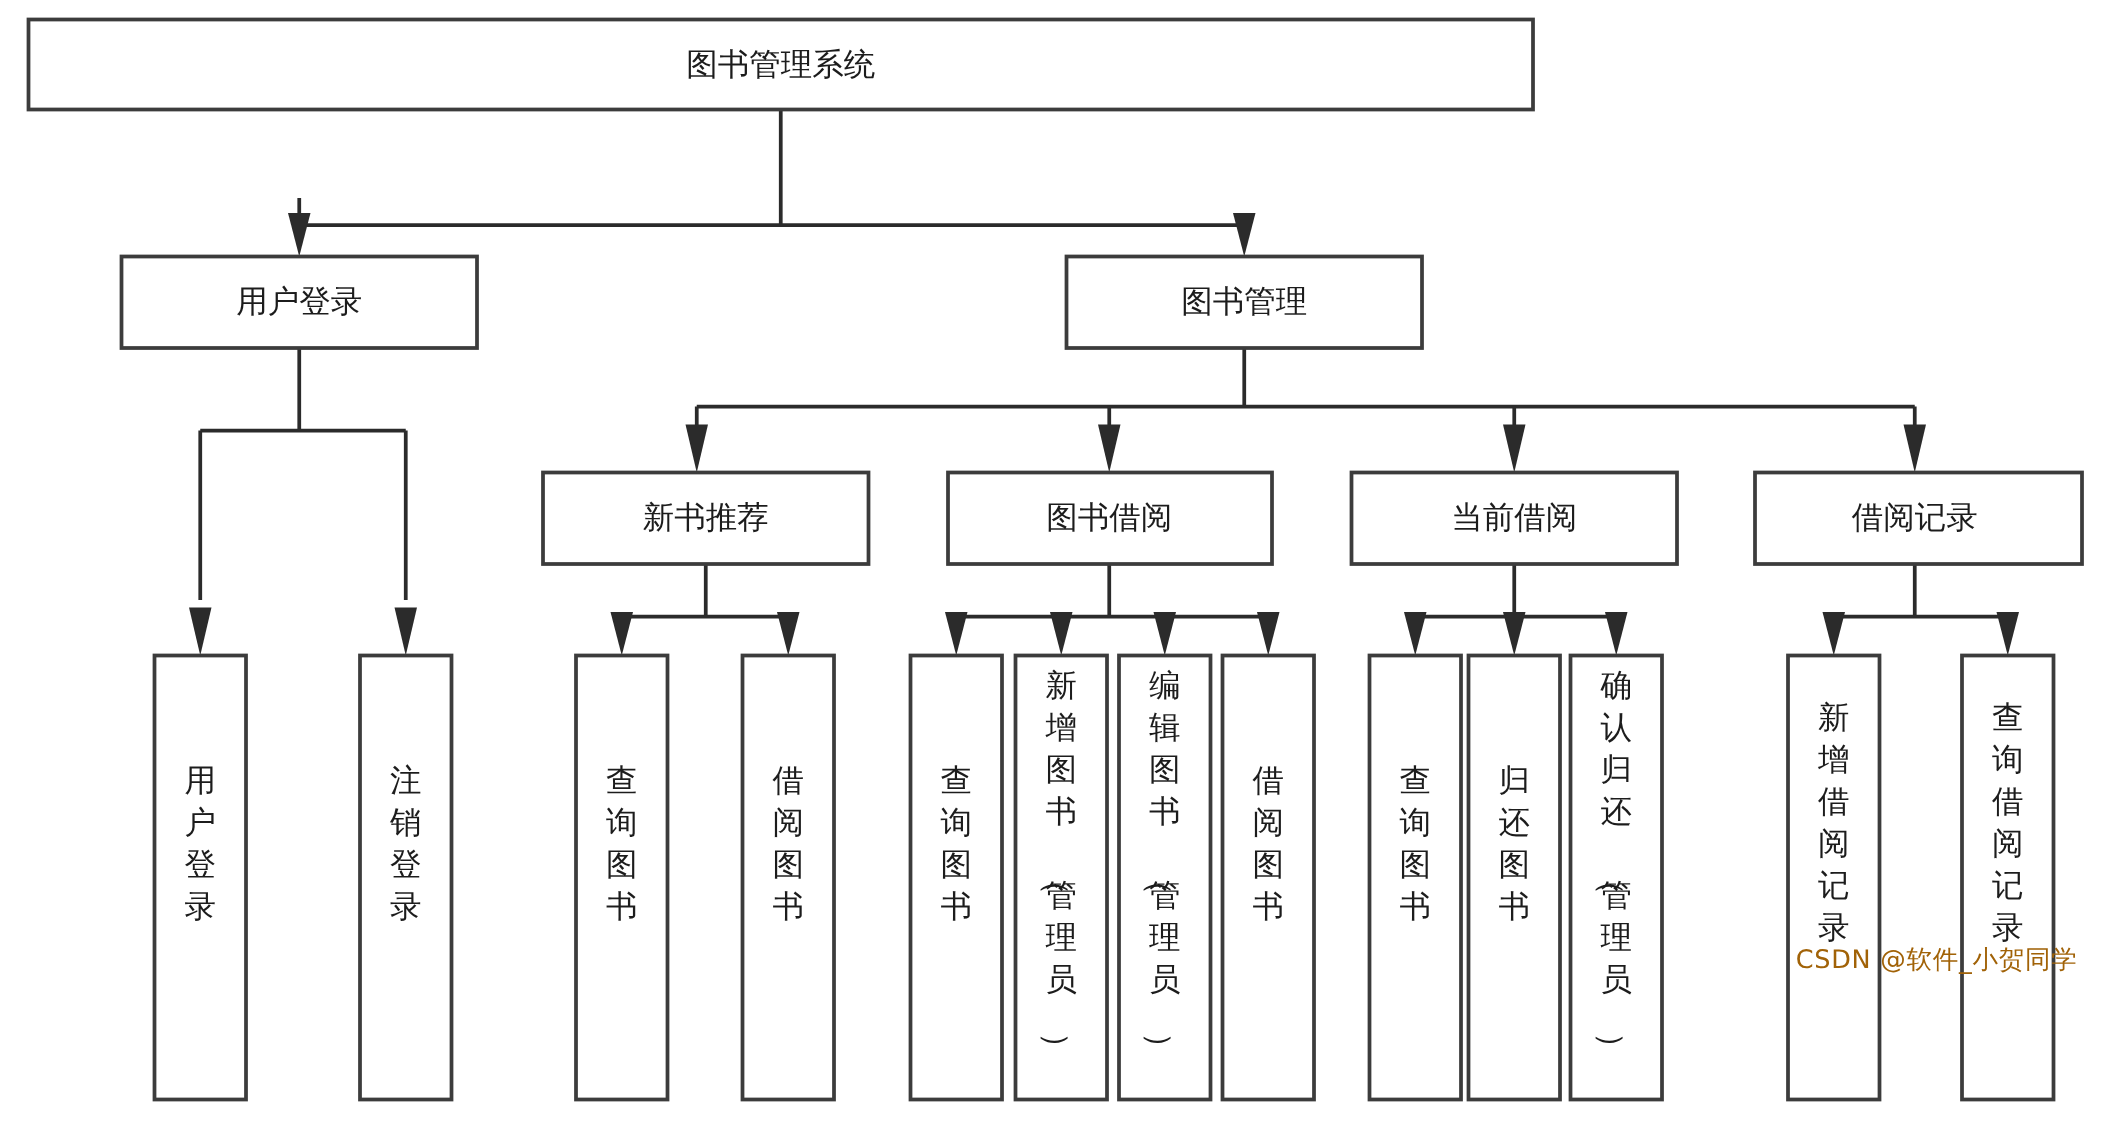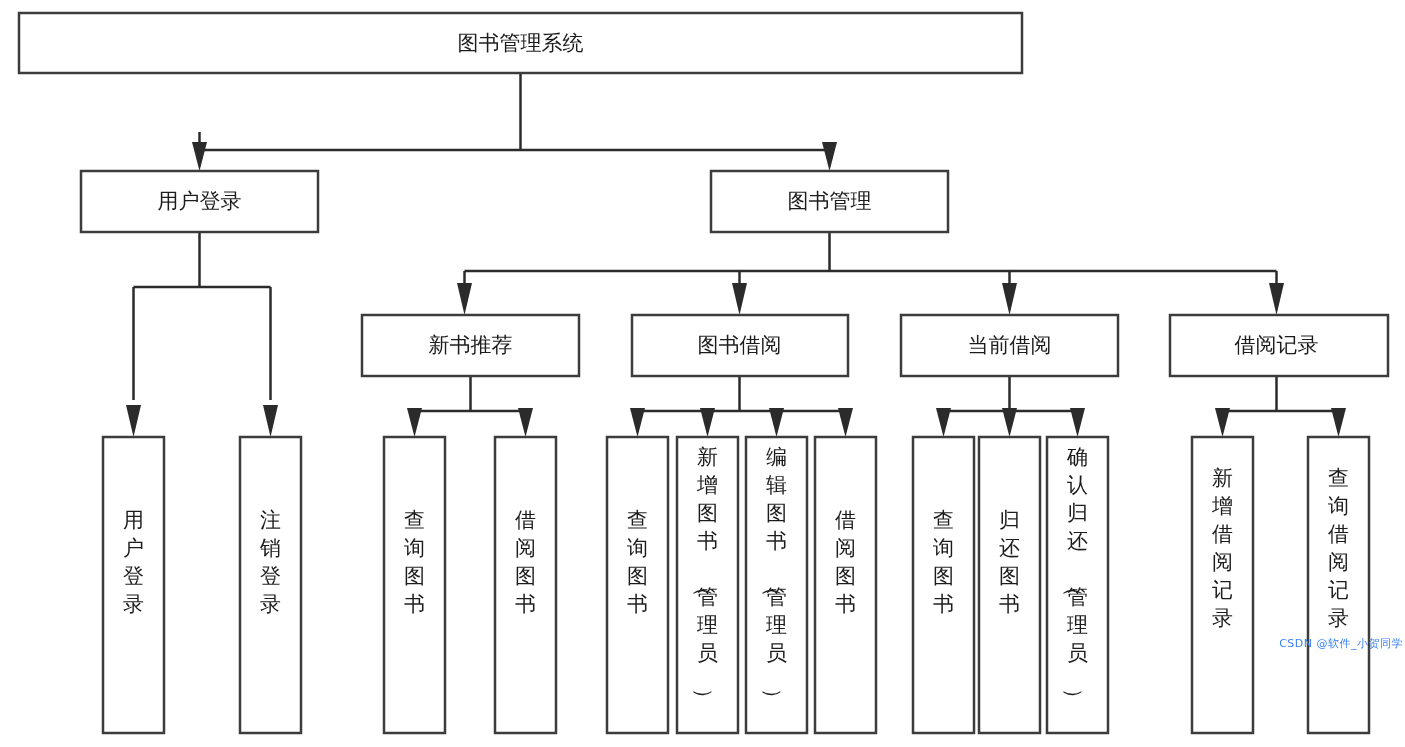--- a/index.html
+++ b/index.html
@@ -48,25 +48,25 @@
     stroke: #2b2b2b;
     stroke-width: 2.5;
     fill: none;
   }
   .arrow-head {
     fill: #2b2b2b;
     stroke: none;
   }
   .watermark-text {
     position: absolute;
-    right: 2px;
+    right: 20px;
     bottom: 4px;
     font-family: "DejaVu Sans", "Liberation Sans", sans-serif;
-    font-size: 11px;
-    color: #3b82f6;
+    font-size: 17px;
+    color: #a16207;
     white-space: nowrap;
     letter-spacing: 0.5px;
   }
 </style>
 </head>
 <body>
 
 <div id="diagram-root">
 
   <svg id="flow-svg" viewBox="0 0 1405 747">

